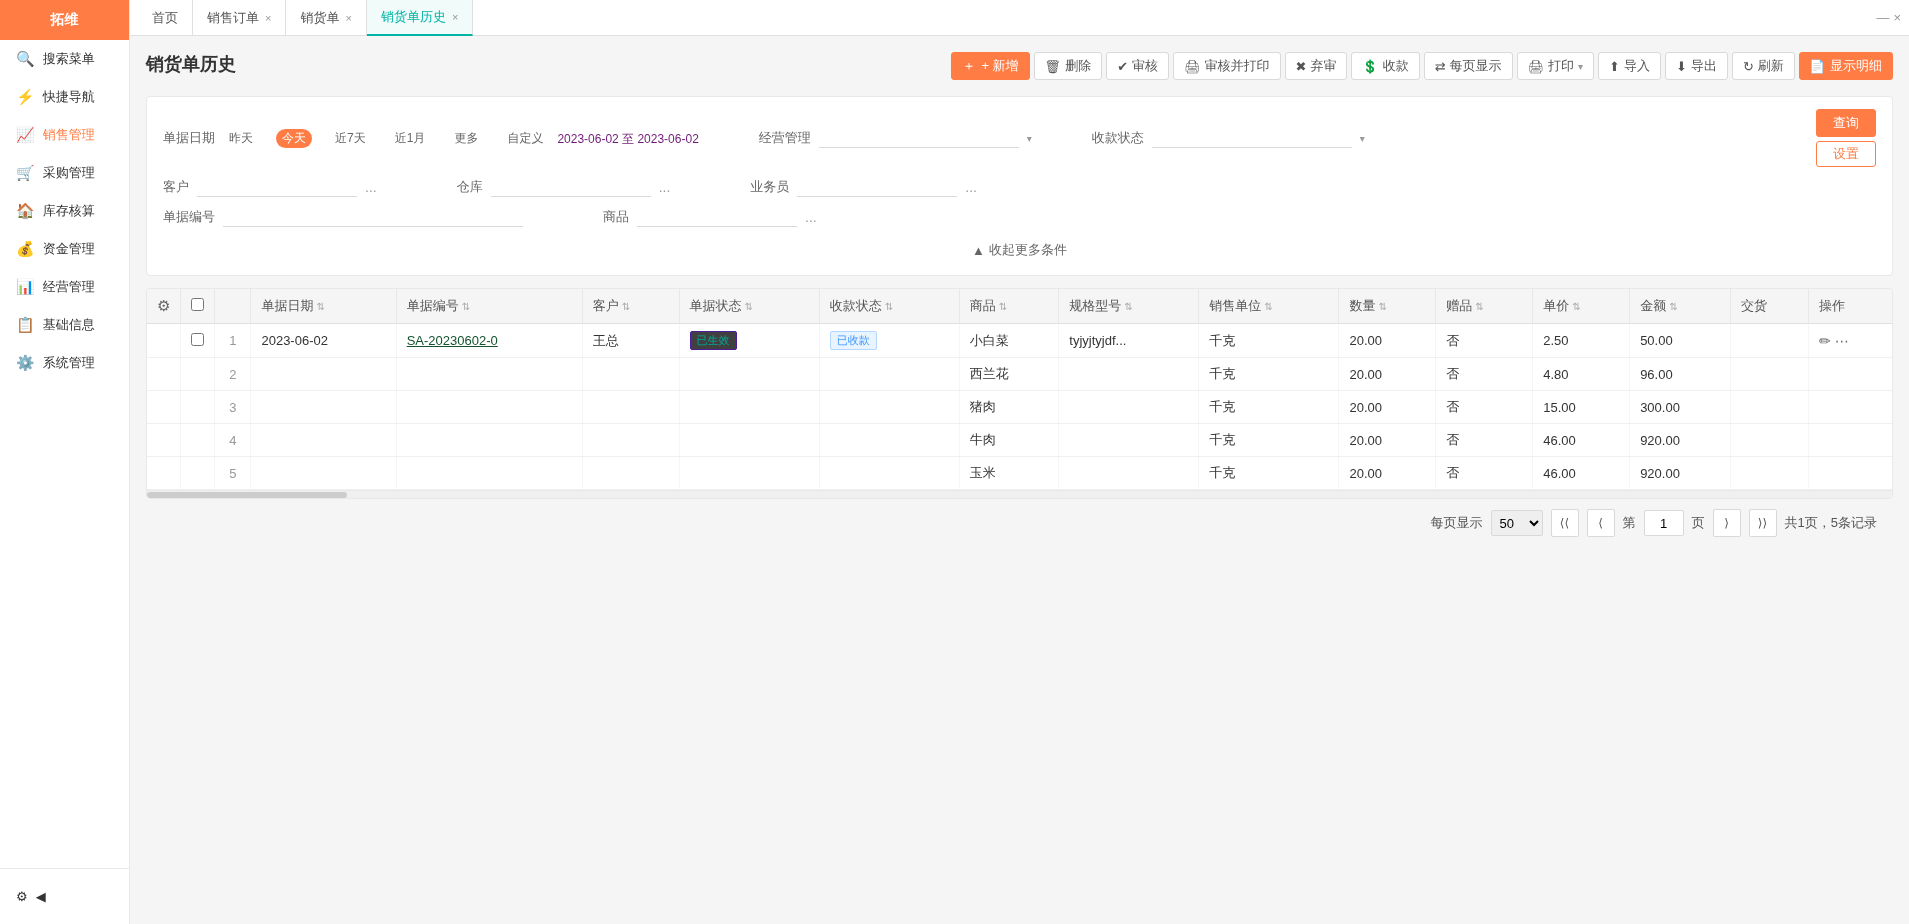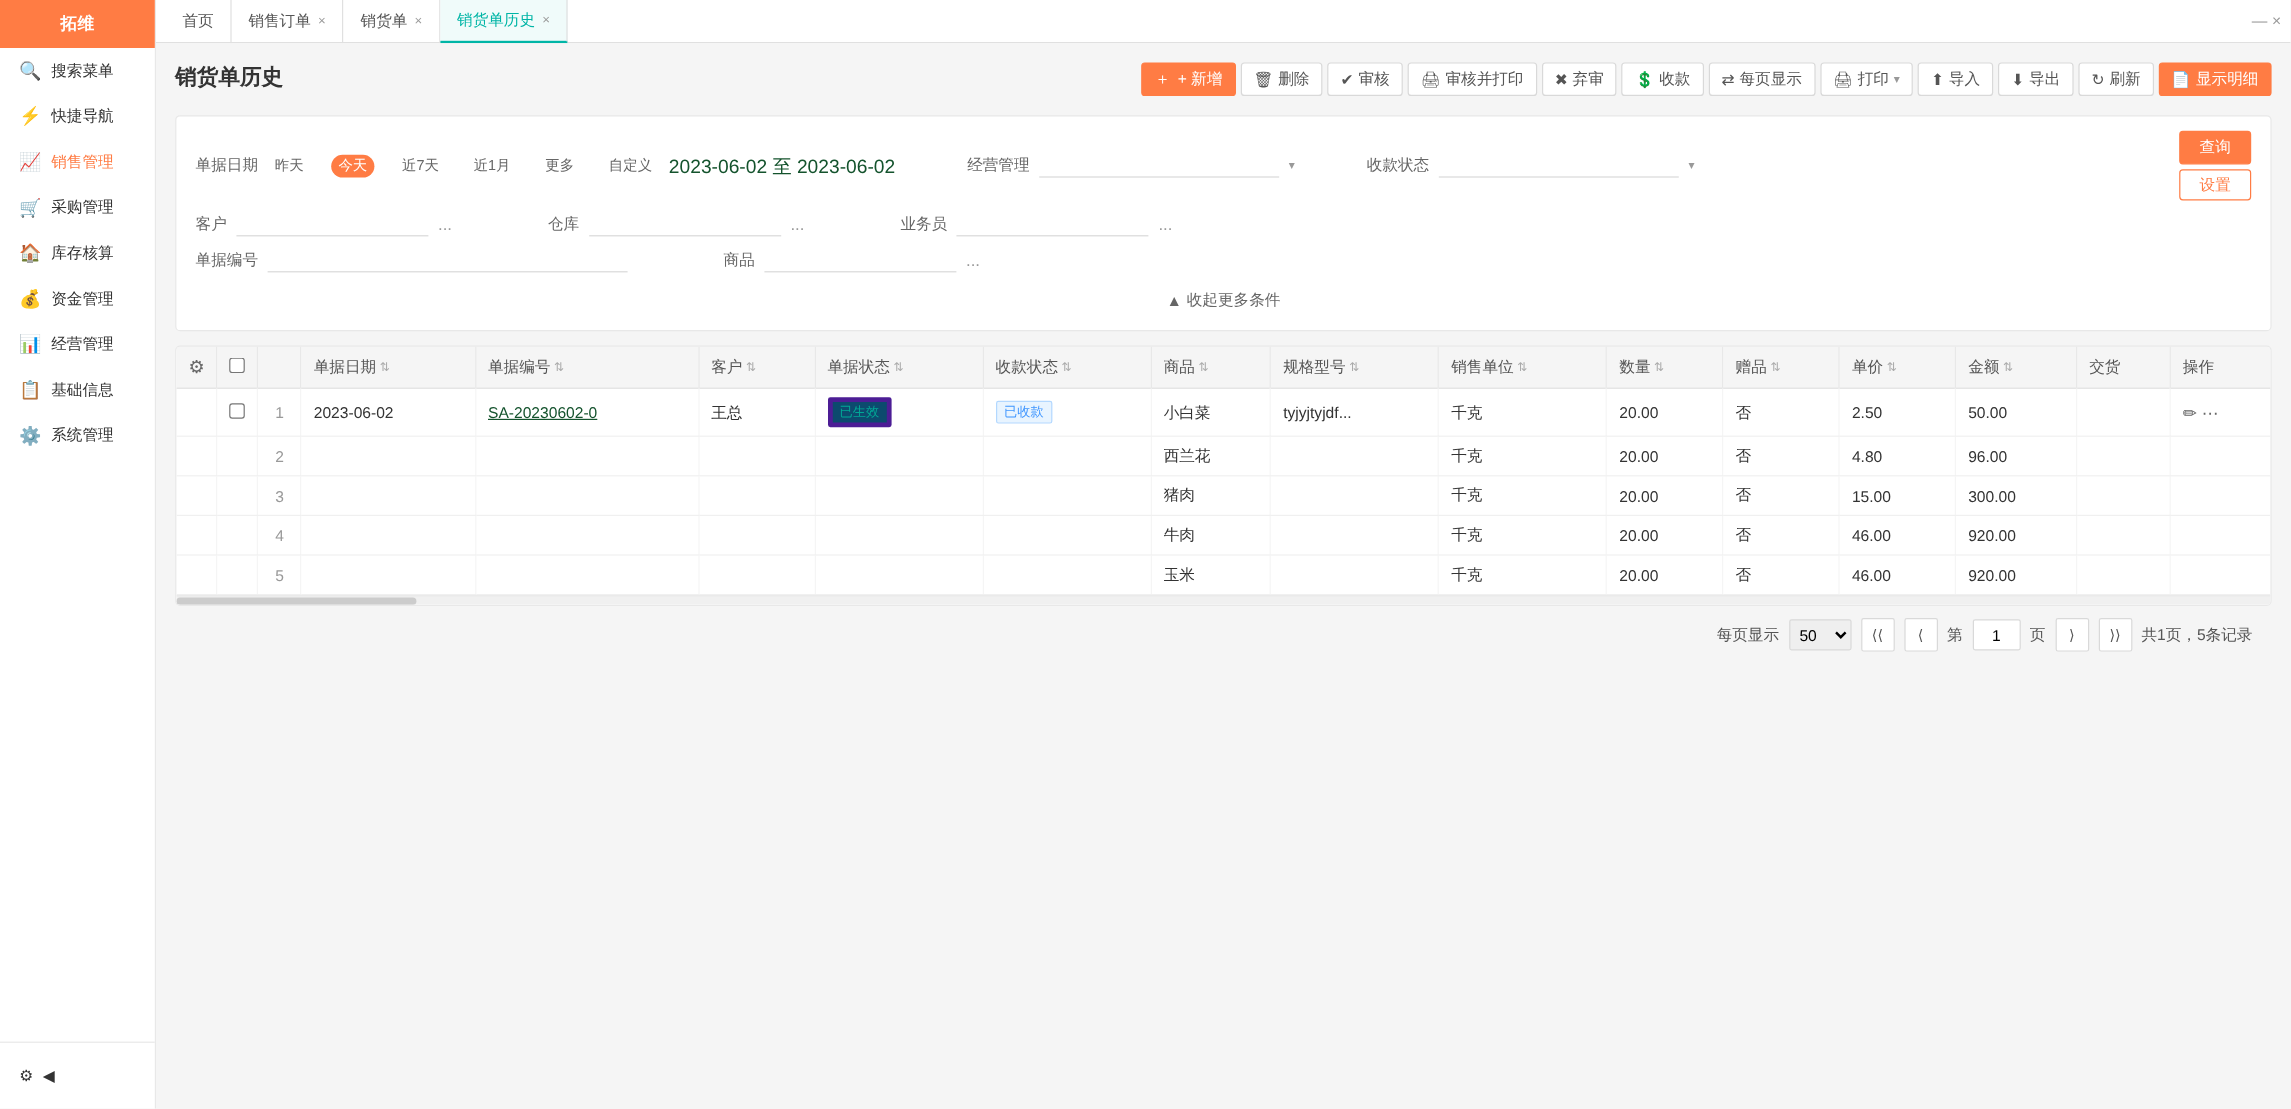--- a/index.html
+++ b/index.html
@@ -142,21 +142,21 @@
     }
     .date-tag-group { display: flex; gap: 17px; align-items: center; }
     .date-tag {
       padding: 1px 6px;
       border-radius: 2px;
       cursor: pointer;
       font-size: 12px;
       color: #666;
     }
     .date-tag.active { background: #ff7c44; color: #fff; border-radius: 10px; }
-    .date-range { font-size: 16px; color: #14532d; margin-top: 2px; }
+    .date-range { font-size: 12px; color: #701a75; margin-top: 2px; }
     .select-field {
       border: none;
       border-bottom: 1px solid #d9d9d9;
       padding: 2px 6px;
       width: 200px;
       font-size: 13px;
       background: transparent;
       outline: none;
     }
     .dots-btn { color: #999; cursor: pointer; font-size: 14px; }
@@ -205,21 +205,21 @@
       white-space: nowrap;
     }
     td:last-child { border-right: none; }
     .sort-icon { color: #aaa; font-size: 10px; cursor: pointer; }
     .badge {
       display: inline-block;
       padding: 1px 6px;
       border-radius: 2px;
       font-size: 11px;
     }
-    .badge-green { background: #0c4a6e; color: #00a896; border: 4px solid #4c1d95; }
+    .badge-green { background: #404040; color: #00a896; border: 1px solid #4c1d95; }
     .badge-blue { background: #e8f4ff; color: #4096ff; border: 1px solid #b3d8ff; }
     .link-text { color: #14532d; cursor: pointer; text-decoration: underline; }
     .action-icons { display: flex; gap: 4px; }
     .action-icon { color: #666; cursor: pointer; font-size: 14px; }
 
     
     .summary-row {
       background: #fffde8;
       display: flex;
       align-items: center;

